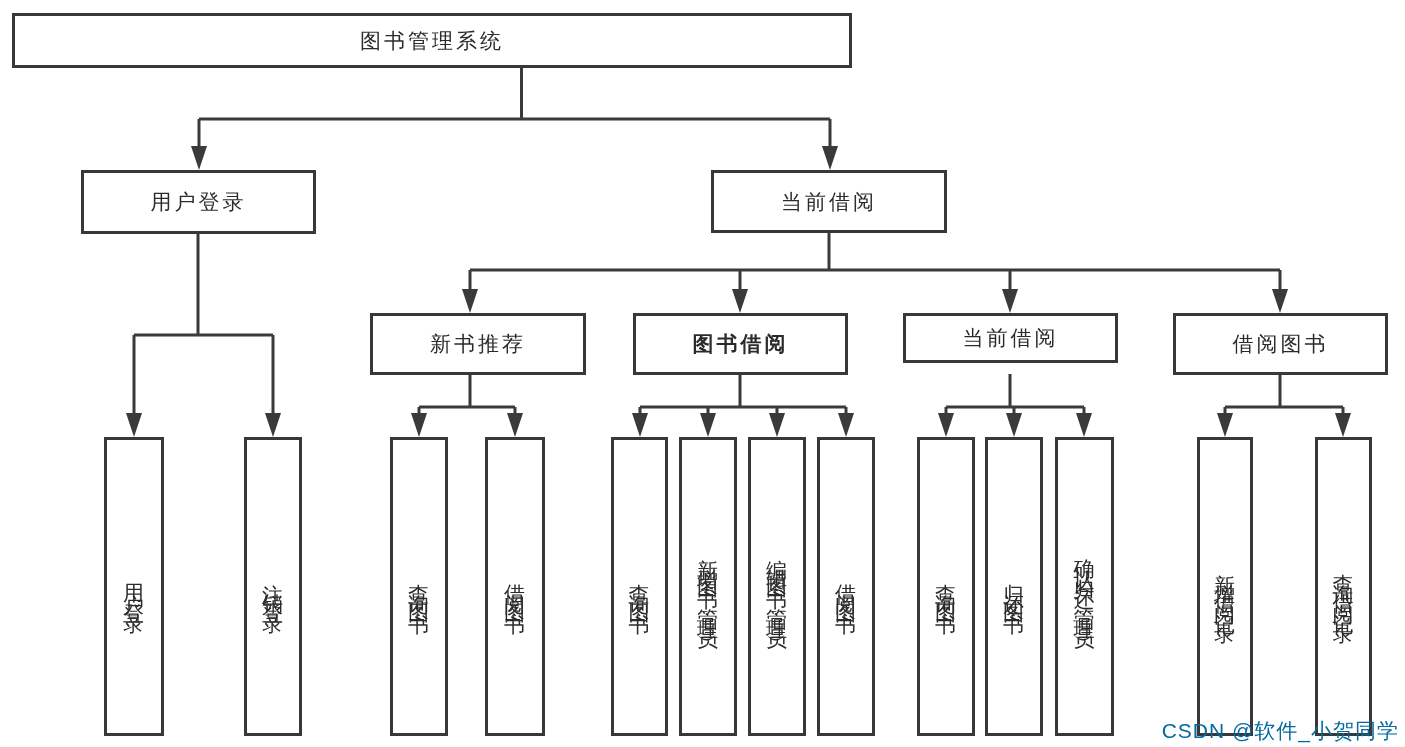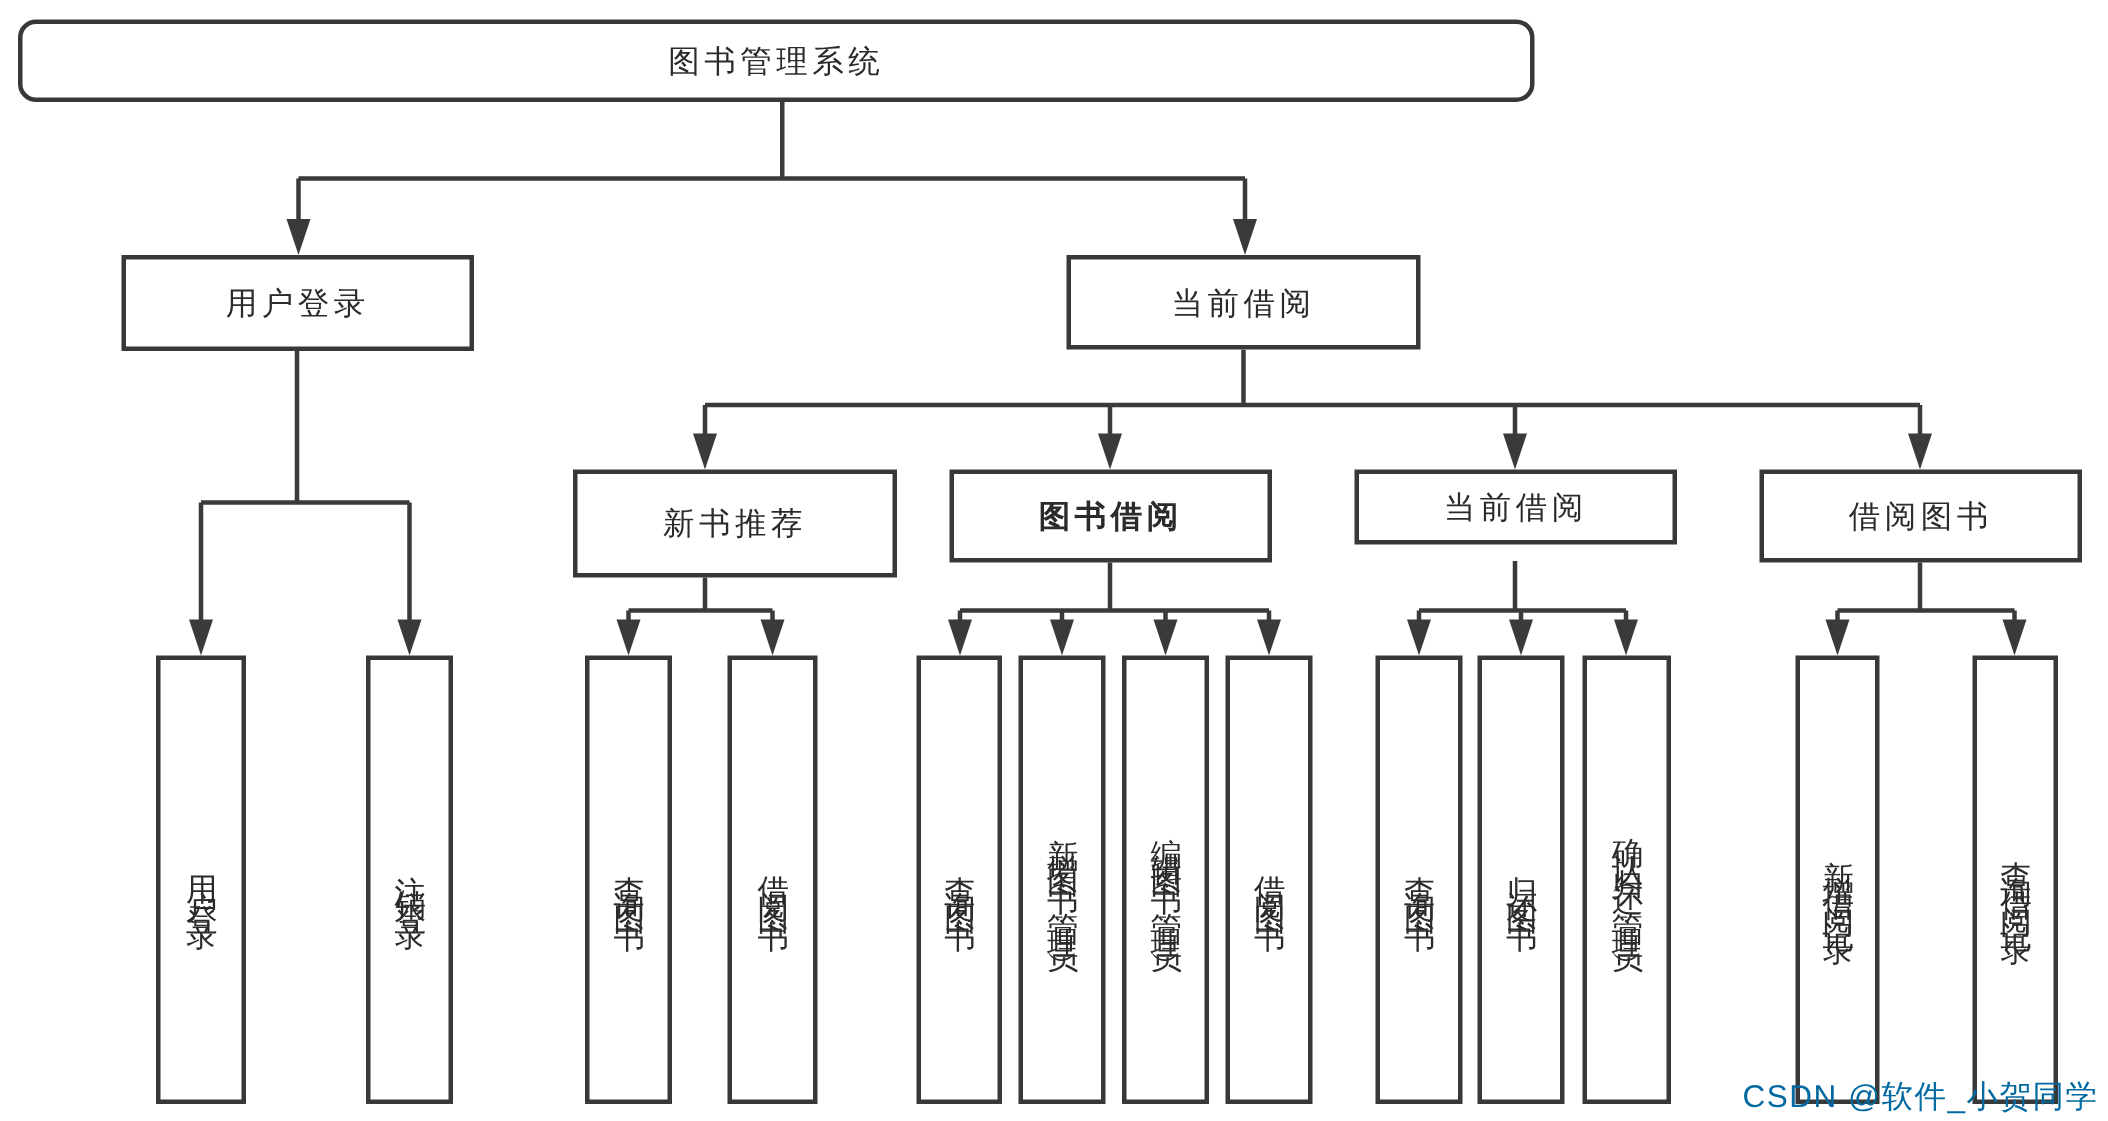--- a/index.html
+++ b/index.html
@@ -93,26 +93,26 @@
       <polygon points="777,437 769,413 785,413"></polygon>
       <polygon points="846,437 838,413 854,413"></polygon>
       <polygon points="946,437 938,413 954,413"></polygon>
       <polygon points="1014,437 1006,413 1022,413"></polygon>
       <polygon points="1084,437 1076,413 1092,413"></polygon>
       <polygon points="1225,437 1217,413 1233,413"></polygon>
       <polygon points="1343,437 1335,413 1351,413"></polygon>
     </g>
   </svg>
 
-  <div class="node h" style="left:12px; top:13px; width:1011px; height:55px;border-radius:12px;">图书管理系统</div>
+  <div class="node h" style="left:12px; top:13px; width:840px; height:55px;">图书管理系统</div>
 
   <div class="node h" style="left:81px; top:170px; width:235px; height:64px;">用户登录</div>
   <div class="node h" style="left:711px; top:170px; width:236px; height:63px;">当前借阅</div>
 
-  <div class="node h" style="left:382px; top:313px; width:216px; height:72px;">新书推荐</div>
+  <div class="node h" style="left:370px; top:313px; width:216px; height:62px;">新书推荐</div>
   <div class="node h" style="left:633px; top:313px; width:215px; height:62px;font-weight:bold;">图书借阅</div>
   <div class="node h" style="left:903px; top:313px; width:215px; height:50px;">当前借阅</div>
   <div class="node h" style="left:1173px; top:313px; width:215px; height:62px;">借阅图书</div>
 
   <div class="node leaf" style="left:104px; top:437px; width:60px; height:299px;">用户登录</div>
   <div class="node leaf" style="left:244px; top:437px; width:58px; height:299px;">注销登录</div>
 
   <div class="node leaf" style="left:390px; top:437px; width:58px; height:299px;">查询图书</div>
   <div class="node leaf" style="left:485px; top:437px; width:60px; height:299px;">借阅图书</div>
 

